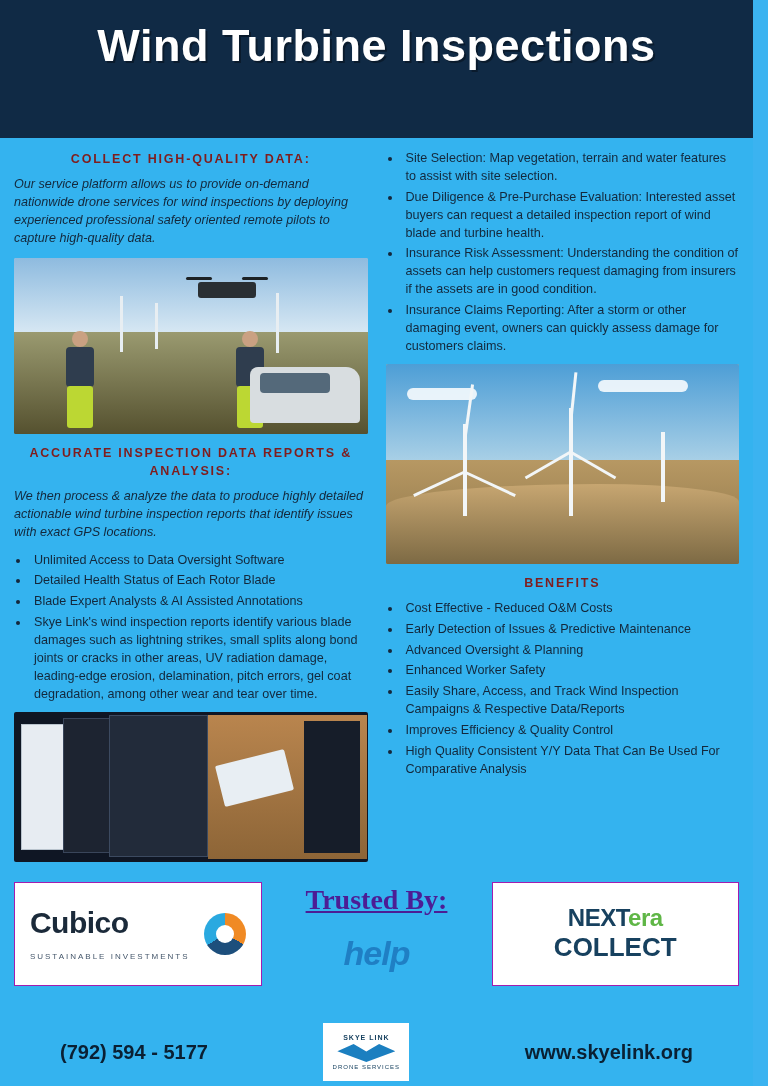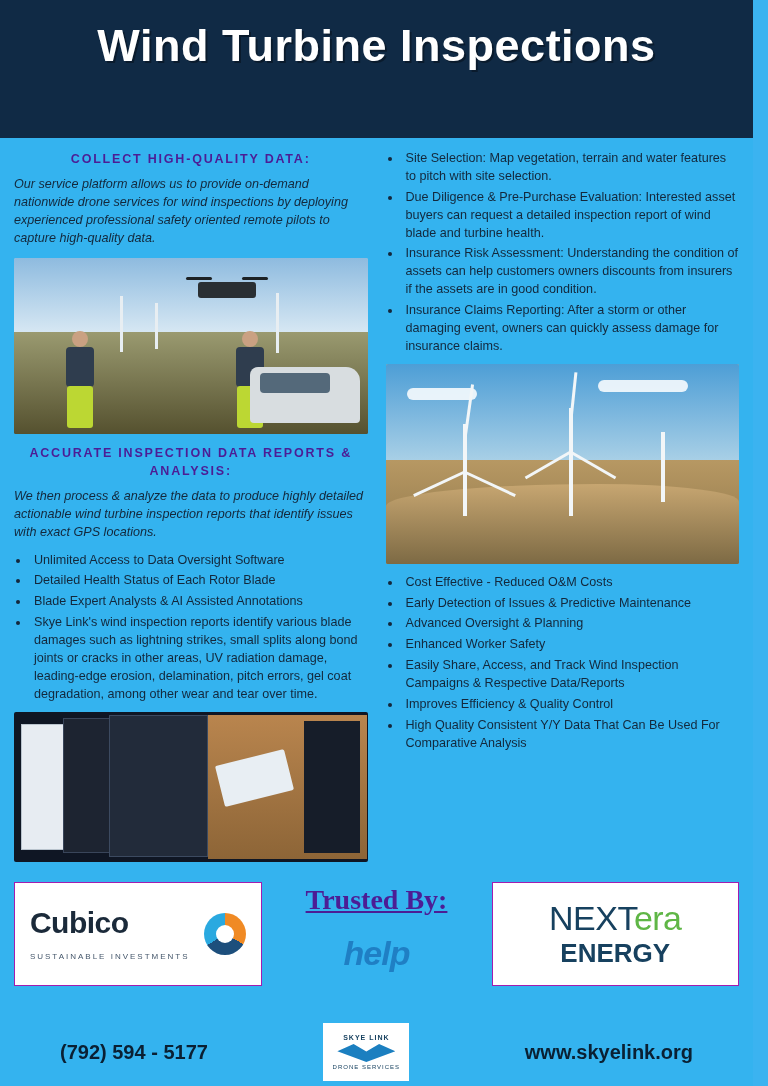--- a/index.html
+++ b/index.html
@@ -41,21 +41,21 @@
 
   
   .body {
     display: flex;
     padding: 12px 14px 0 14px;
     gap: 18px;
   }
   .col { width: 354px; }
 
   h3.section {
-    color: #4c1d95;
+    color: #7f1d1d;
     font-size: 12.5px;
     font-weight: bold;
     letter-spacing: 1.8px;
     text-align: center;
     line-height: 1.45;
     margin-bottom: 8px;
   }
   p.para {
     color: #13283c;
     font-size: 12.6px;
@@ -152,21 +152,21 @@
     font-weight: bold;
     font-style: italic;
     letter-spacing: -1px;
     margin-top: 18px;
   }
   .cubico-name { color:#1b2a3a; font-size:30px; font-weight:bold; letter-spacing:-0.5px; }
   .cubico-sub { color:#44566a; font-size:8px; letter-spacing:2px; margin-top:12px; }
   .cubico-mark { width:42px; height:42px; border-radius:50%; background: conic-gradient(#f08a24 0 33%, #1d4f7c 33% 66%, #2aa9e0 66% 100%); position:relative; margin-left:14px; }
   .cubico-mark:after { content:""; position:absolute; inset:12px; border-radius:50%; background:#fff; }
 
-  .nextera-top { font-size: 34px; font-weight: normal; color:#17415f; letter-spacing:-0.5px; }
+  .nextera-top { font-size: 24px; font-weight: bold; color:#17415f; letter-spacing:-0.5px; }
   .nextera-top .era { color:#5fb646; }
   .nextera-bot { font-size: 26px; font-weight: bold; color:#17415f; letter-spacing:0px; }
 
   
   .footer {
     position: absolute;
     left: 0; right: 0; bottom: 0;
     height: 68px;
     background: #34b3ef;
     display: flex;
@@ -242,43 +242,44 @@
         <div class="panelB"></div>
         <div class="panelC"></div>
         <div class="thumbs"></div>
       </div>
 
     </div>
 
     <div class="col">
 
       <ul class="blist">
-        <li>Site Selection: Map vegetation, terrain and water features to pitch with site selection.</li>
+        <li>Site Selection: Map vegetation, terrain and water features to assist with site selection.</li>
         <li>Due Diligence &amp; Pre-Purchase Evaluation: Interested asset buyers can request a detailed inspection report of wind blade and turbine health.</li>
-        <li>Insurance Risk Assessment: Understanding the condition of assets can help customers owners discounts from insurers if the assets are in good condition.</li>
-        <li>Insurance Claims Reporting: After a storm or other damaging event, owners can quickly assess damage for insurance claims.</li>
+        <li>Insurance Risk Assessment: Understanding the condition of assets can help customers request damaging from insurers if the assets are in good condition.</li>
+        <li>Insurance Claims Reporting: After a storm or other damaging event, owners can quickly assess damage for customers claims.</li>
       </ul>
 
       <div class="photo photo-wind">
         <div class="sky"></div>
         <div class="cloud" style="left:6%;top:12%;width:70px;"></div>
         <div class="cloud" style="left:60%;top:8%;width:90px;"></div>
         <div class="ridge"></div>
         <div class="ridge2"></div>
         <div class="mast" style="left:22%;top:30%;height:92px;"></div>
         <div class="blade" style="left:22%;top:10%;height:58px;transform:rotate(8deg);"></div>
         <div class="blade" style="left:22%;top:26%;height:56px;transform:rotate(115deg);"></div>
         <div class="blade" style="left:22%;top:26%;height:56px;transform:rotate(-115deg);"></div>
         <div class="mast" style="left:52%;top:22%;height:108px;"></div>
         <div class="blade" style="left:52%;top:4%;height:52px;transform:rotate(6deg);"></div>
         <div class="blade" style="left:52%;top:18%;height:52px;transform:rotate(120deg);"></div>
         <div class="blade" style="left:52%;top:18%;height:52px;transform:rotate(-120deg);"></div>
         <div class="mast" style="left:78%;top:34%;height:70px;"></div>
       </div>
 
+      <h3 class="section">BENEFITS</h3>
       <ul class="blist">
         <li>Cost Effective - Reduced O&amp;M Costs</li>
         <li>Early Detection of Issues &amp; Predictive Maintenance</li>
         <li>Advanced Oversight &amp; Planning</li>
         <li>Enhanced Worker Safety</li>
         <li>Easily Share, Access, and Track Wind Inspection Campaigns &amp; Respective Data/Reports</li>
         <li>Improves Efficiency &amp; Quality Control</li>
         <li>High Quality Consistent Y/Y Data That Can Be Used For Comparative Analysis</li>
       </ul>
 
@@ -297,21 +298,21 @@
     </div>
 
     <div class="trusted">
       <div class="tlabel">Trusted By:</div>
       <div class="eolus">help</div>
     </div>
 
     <div class="partner-card">
       <div style="text-align:center;">
         <div class="nextera-top"><span>NEXT</span><span class="era">era</span></div>
-        <div class="nextera-bot">ENERGY</div>
+        <div class="nextera-bot">COLLECT</div>
       </div>
     </div>
   </div>
 
   <div class="footer">
     <div class="phone">(792) 594 - 5177</div>
     <div class="logo-badge">
       <div class="lt">SKYE LINK</div>
       <div class="wing"></div>
       <div class="lb">DRONE SERVICES</div>

